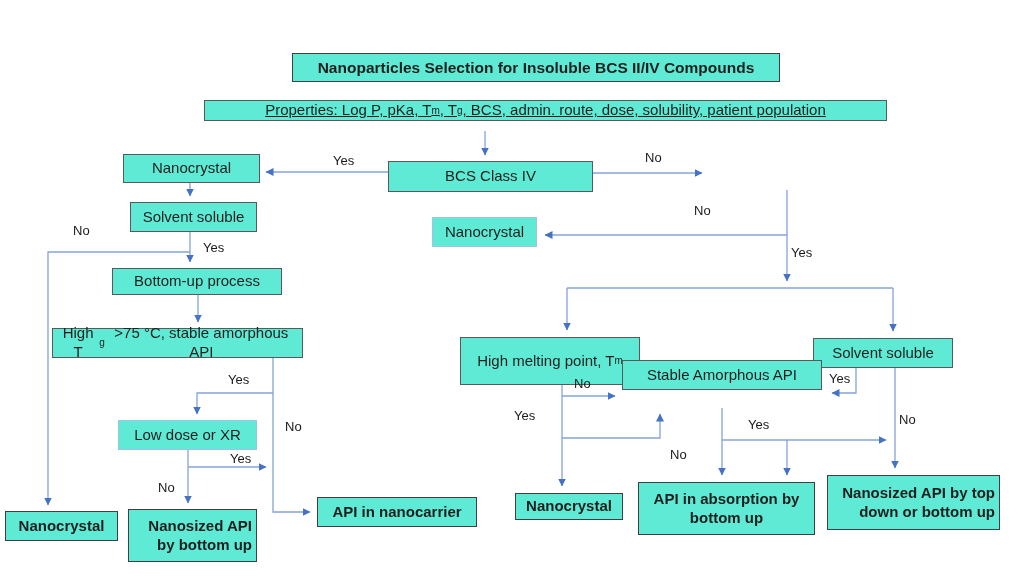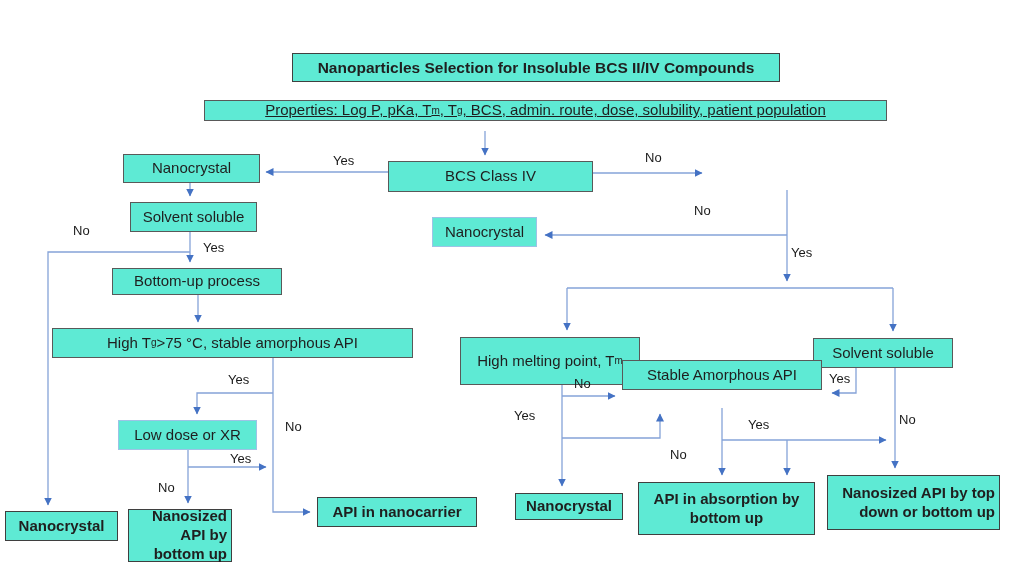--- a/index.html
+++ b/index.html
@@ -66,33 +66,33 @@
 
   <div class="node" style="left:388px;top:161px;width:205px;height:31px;">BCS Class IV</div>
 
 
   <div class="node" style="left:130px;top:202px;width:127px;height:30px;">Solvent soluble</div>
 
   <div class="node blue" style="left:432px;top:217px;width:105px;height:30px;">Nanocrystal</div>
 
   <div class="node" style="left:112px;top:268px;width:170px;height:27px;">Bottom-up process</div>
 
-  <div class="node" style="left:52px;top:328px;width:361px;height:30px;">High T<sub>g</sub> &gt;75 °C, stable amorphous API</div>
+  <div class="node" style="left:52px;top:328px;width:251px;height:30px;">High T<sub>g</sub> &gt;75 °C, stable amorphous API</div>
 
   <div class="node" style="left:460px;top:337px;width:180px;height:48px;">High melting point, T<sub>m</sub></div>
 
   <div class="node" style="left:813px;top:338px;width:140px;height:30px;">Solvent soluble</div>
 
   <div class="node" style="left:622px;top:360px;width:200px;height:30px;">Stable Amorphous API</div>
 
   <div class="node blue" style="left:118px;top:420px;width:139px;height:30px;">Low dose or XR</div>
 
   <div class="node result" style="left:5px;top:511px;width:113px;height:30px;">Nanocrystal</div>
 
-  <div class="node result alignleft" style="left:128px;top:509px;width:104px;height:53px;">Nanosized API by bottom up</div>
+  <div class="node result alignleft" style="left:128px;top:509px;width:129px;height:53px;">Nanosized API by bottom up</div>
 
   <div class="node result" style="left:317px;top:497px;width:160px;height:30px;">API in nanocarrier</div>
 
   <div class="node result" style="left:515px;top:493px;width:108px;height:27px;">Nanocrystal</div>
 
   <div class="node result" style="left:638px;top:482px;width:177px;height:53px;">API in absorption by bottom up</div>
 
   <div class="node result alignleft" style="left:827px;top:475px;width:173px;height:55px;">Nanosized API by top down or bottom up</div>
 
   <span class="elabel" style="left:333px;top:153px;">Yes</span>

